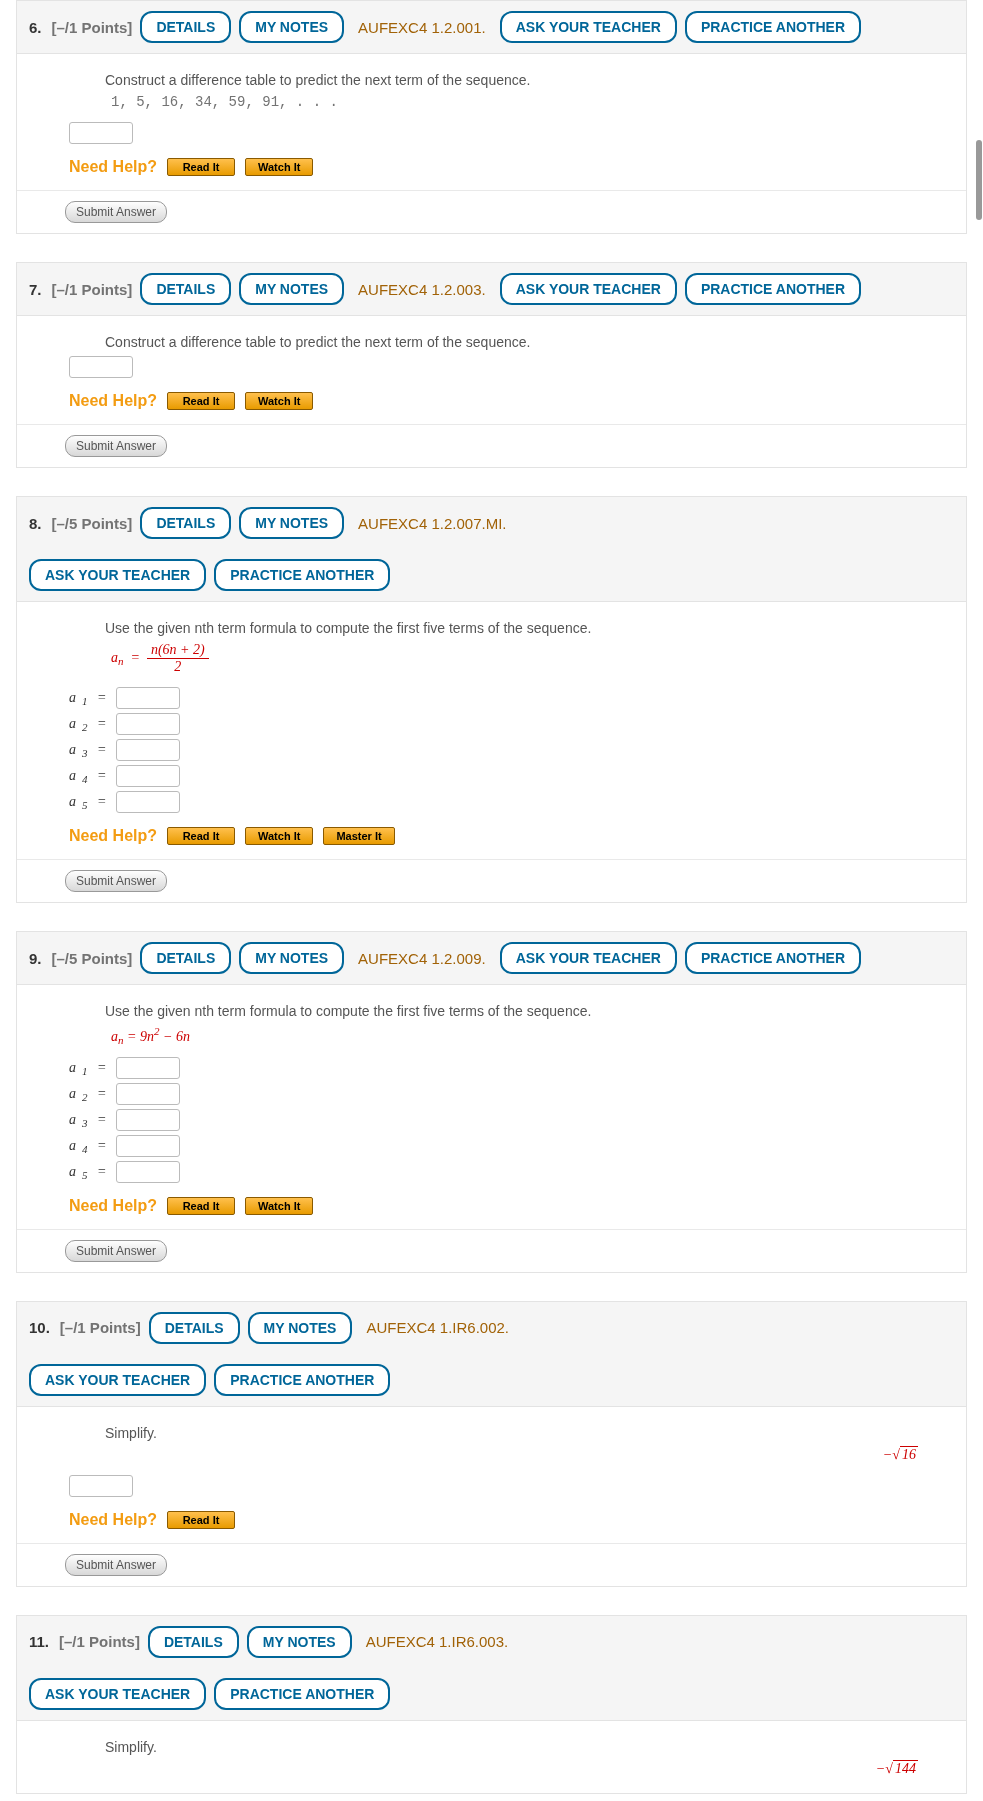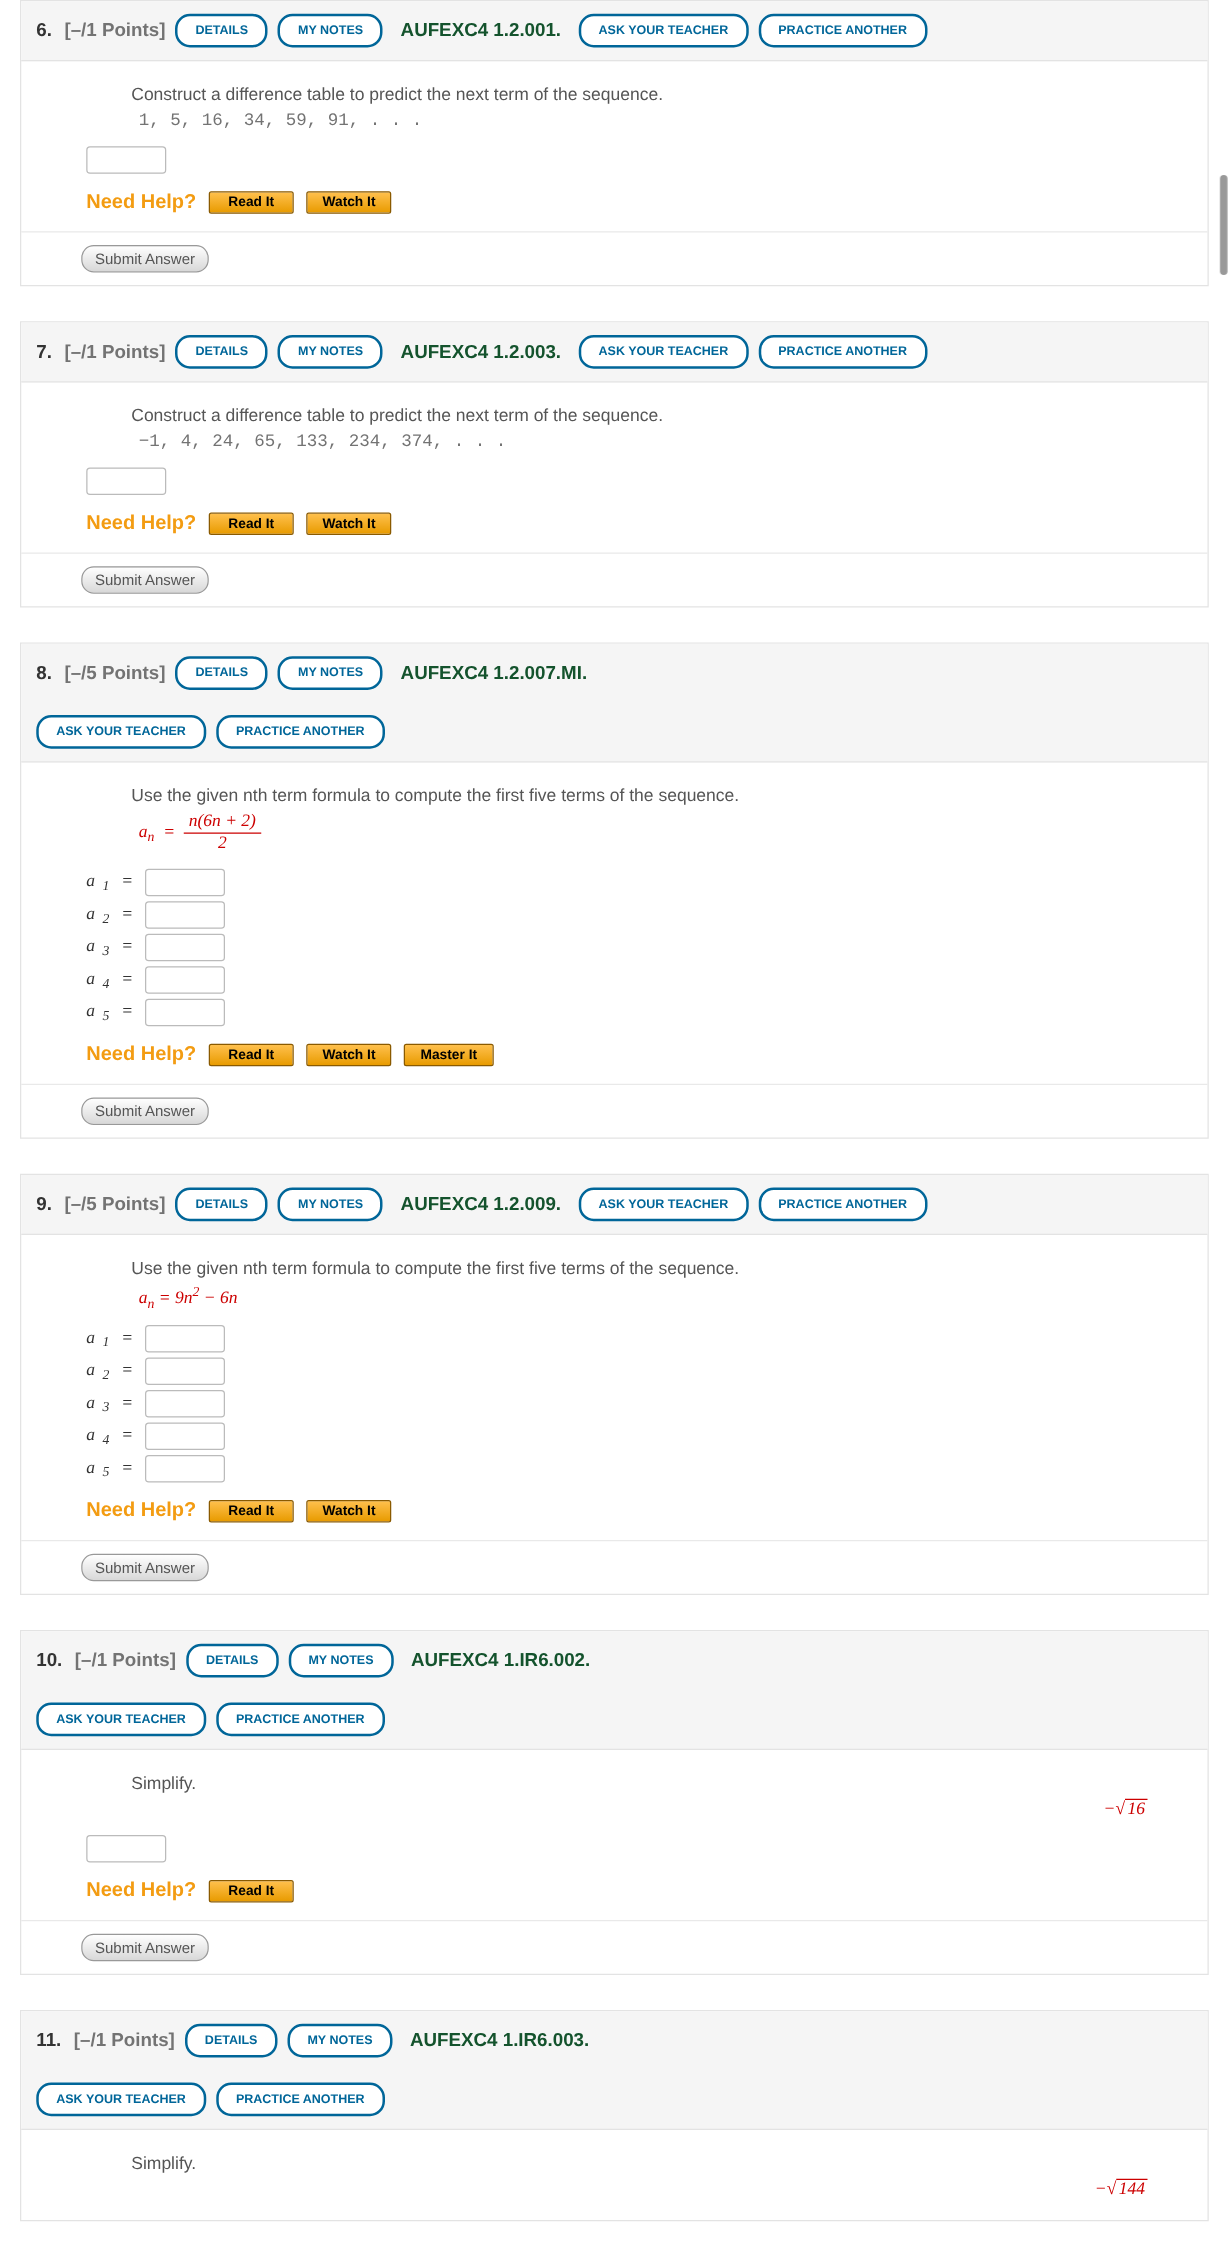--- a/index.html
+++ b/index.html
@@ -55,28 +55,28 @@
     font-size: 15px;
     margin-left: 2px;
   }
   .btn-blue {
     display: inline-block;
     border: 2px solid #006699;
     background: #fff;
     color: #006699;
     font-weight: bold;
     padding: 6px 14px;
-    font-size: 10px;
+    font-size: 14px;
     border-radius: 12px;
     cursor: pointer;
     white-space: nowrap;
   }
   .ref {
-    font-weight: bold;
-    color: #14532d;
+    font-weight: normal;
+    color: #a16207;
     font-size: 15px;
     margin: 0 6px;
   }
   .wrap-row { display:flex; flex-wrap:wrap; align-items:center; gap:8px; }
   .q-body {
     padding: 18px 48px 14px 52px;
     color: #555;
     border-bottom: 1px solid #e9e9e9;
     font-size: 14px;
   }
@@ -188,21 +188,20 @@
       <span class="q-num">7.</span>
       <span class="points">[–/1 Points]</span>
       <span class="btn-blue">DETAILS</span>
       <span class="btn-blue">MY NOTES</span>
       <span class="ref">AUFEXC4 1.2.003.</span>
       <span class="btn-blue">ASK YOUR TEACHER</span>
       <span class="btn-blue">PRACTICE ANOTHER</span>
     </div>
     <div class="q-body">
       <div class="prompt">Construct a difference table to predict the next term of the sequence.</div>
-      <div class="seq">−1, 4, 24, 65, 133, 234, 374, . . .</div>
       <input class="answer-input" style="">
       <div class="need-help">
         <span>Need Help?</span>
         <span class="orange-btn">Read It</span>
         <span class="orange-btn">Watch It</span>
       </div>
     </div>
     <div class="submit-area">
       <button class="submit-btn">Submit Answer</button>
     </div>

